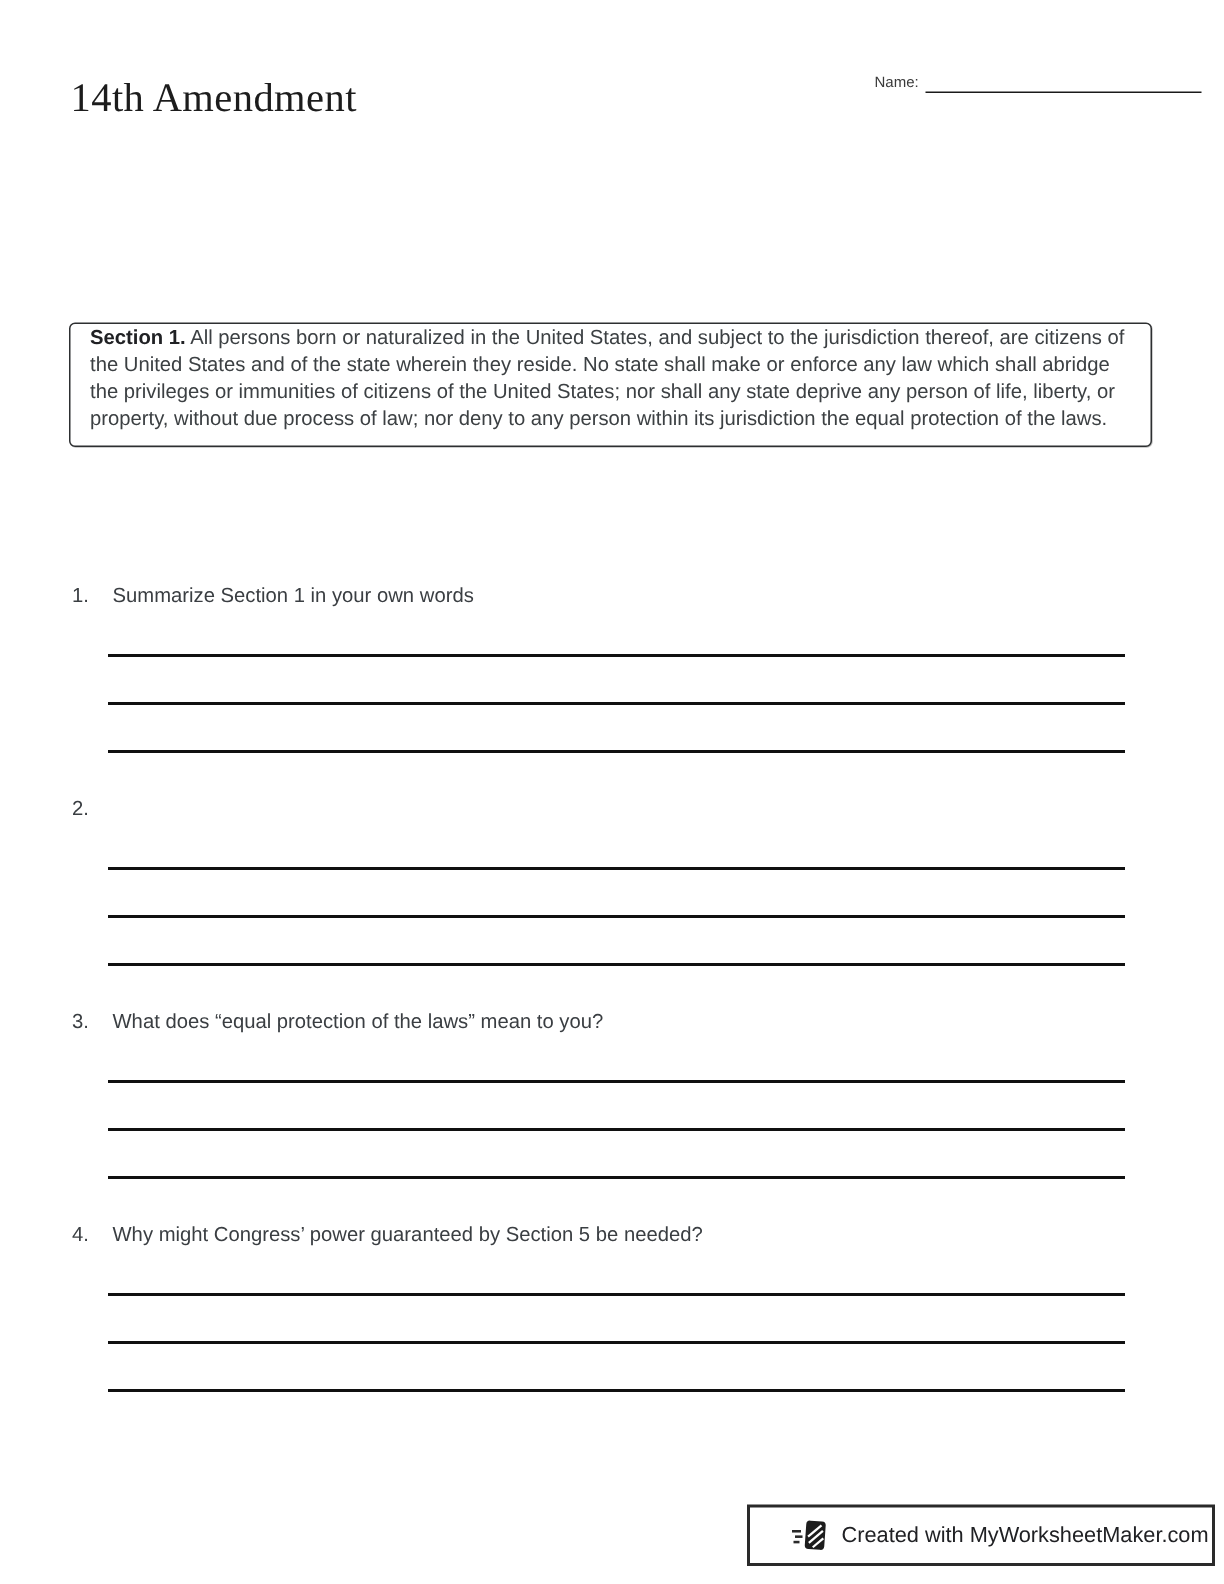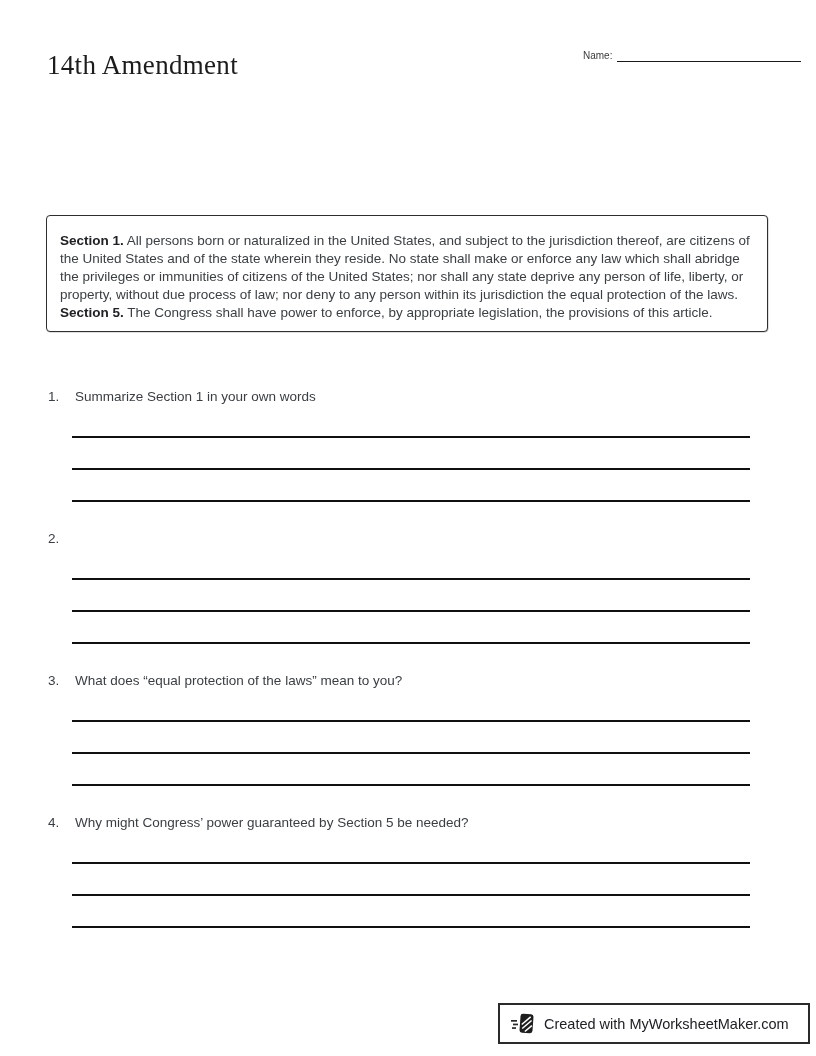--- a/index.html
+++ b/index.html
@@ -36,60 +36,59 @@
   .box {
     position: absolute; left: 46px; width: 722px;
     border: 1.6px solid #2d2f31; border-radius: 4px;
     background: #fff;
     box-shadow: 0.5px 0.5px 0 rgba(0,0,0,0.25);
   }
   .instruction-box { top: 132px; padding: 8px 13px; }
   .instruction-text {
     font-style: italic; font-size: 13.5px; line-height: 19px; color: #2f3337;
   }
-  .passage-box { top: 215px; padding: 16px 13px 9px 13px; }
+  .passage-box { top: 215px; padding: 0 13px 9px 13px; }
   .passage-box p { font-size: 13.5px; line-height: 17.9px; color: #3c4043; }
   .passage-box strong { color: #202124; font-weight: 700; }
 
   
   .questions { position: absolute; left: 46px; top: 388px; width: 722px; }
   .question { margin-bottom: 28px; }
   .q-row { display: flex; margin-bottom: 30px; line-height: 18px; }
   .q-num { width: 29px; flex: 0 0 29px; padding-left: 2px; font-size: 13.5px; color: #3a3e42; }
   .q-text { font-size: 13.5px; color: #3a3e42; }
   .answer-lines { margin-left: 26px; width: 678px; }
   .answer-line { height: 0; border-top: 2px solid #101010; margin-bottom: 30px; }
   .answer-line:last-child { margin-bottom: 0; }
 
   
   .credit-badge {
     position: absolute; left: 498px; top: 1003px;
     width: 312px; height: 41px;
     border: 2px solid #2a2a2a; background: #fff;
-    display: flex; align-items: center; padding: 0 11px;
+    display: flex; align-items: center; padding: 0 28px;
   }
   .credit-icon { display: inline-flex; width: 26px; height: 26px; margin-right: 7px; }
   .credit-text { font-size: 14.5px; color: #202124; white-space: nowrap; }
 </style>
 </head>
 <body>
 
 <div class="page">
 
   <h1 class="page-title">14th Amendment</h1>
 
   <div class="name-field">
     <span class="name-label">Name:</span>
     <span class="name-line"></span>
   </div>
 
 
   <div class="box passage-box">
     <p><strong>Section 1.</strong> <span>All persons born or naturalized in the United States, and subject to the jurisdiction thereof, are citizens of the United States and of the state wherein they reside. No state shall make or enforce any law which shall abridge the privileges or immunities of citizens of the United States; nor shall any state deprive any person of life, liberty, or property, without due process of law; nor deny to any person within its jurisdiction the equal protection of the laws.</span></p>
-    <p><strong>Section 5.</strong> <span>The Congress shall have power to enforce, by appropriate legislation, the provisions of this article.</span></p>
   </div>
 
   <div class="questions">
 
     <div class="question">
       <div class="q-row">
         <span class="q-num">1.</span>
         <span class="q-text">Summarize Section 1 in your own words</span>
       </div>
       <div class="answer-lines">

